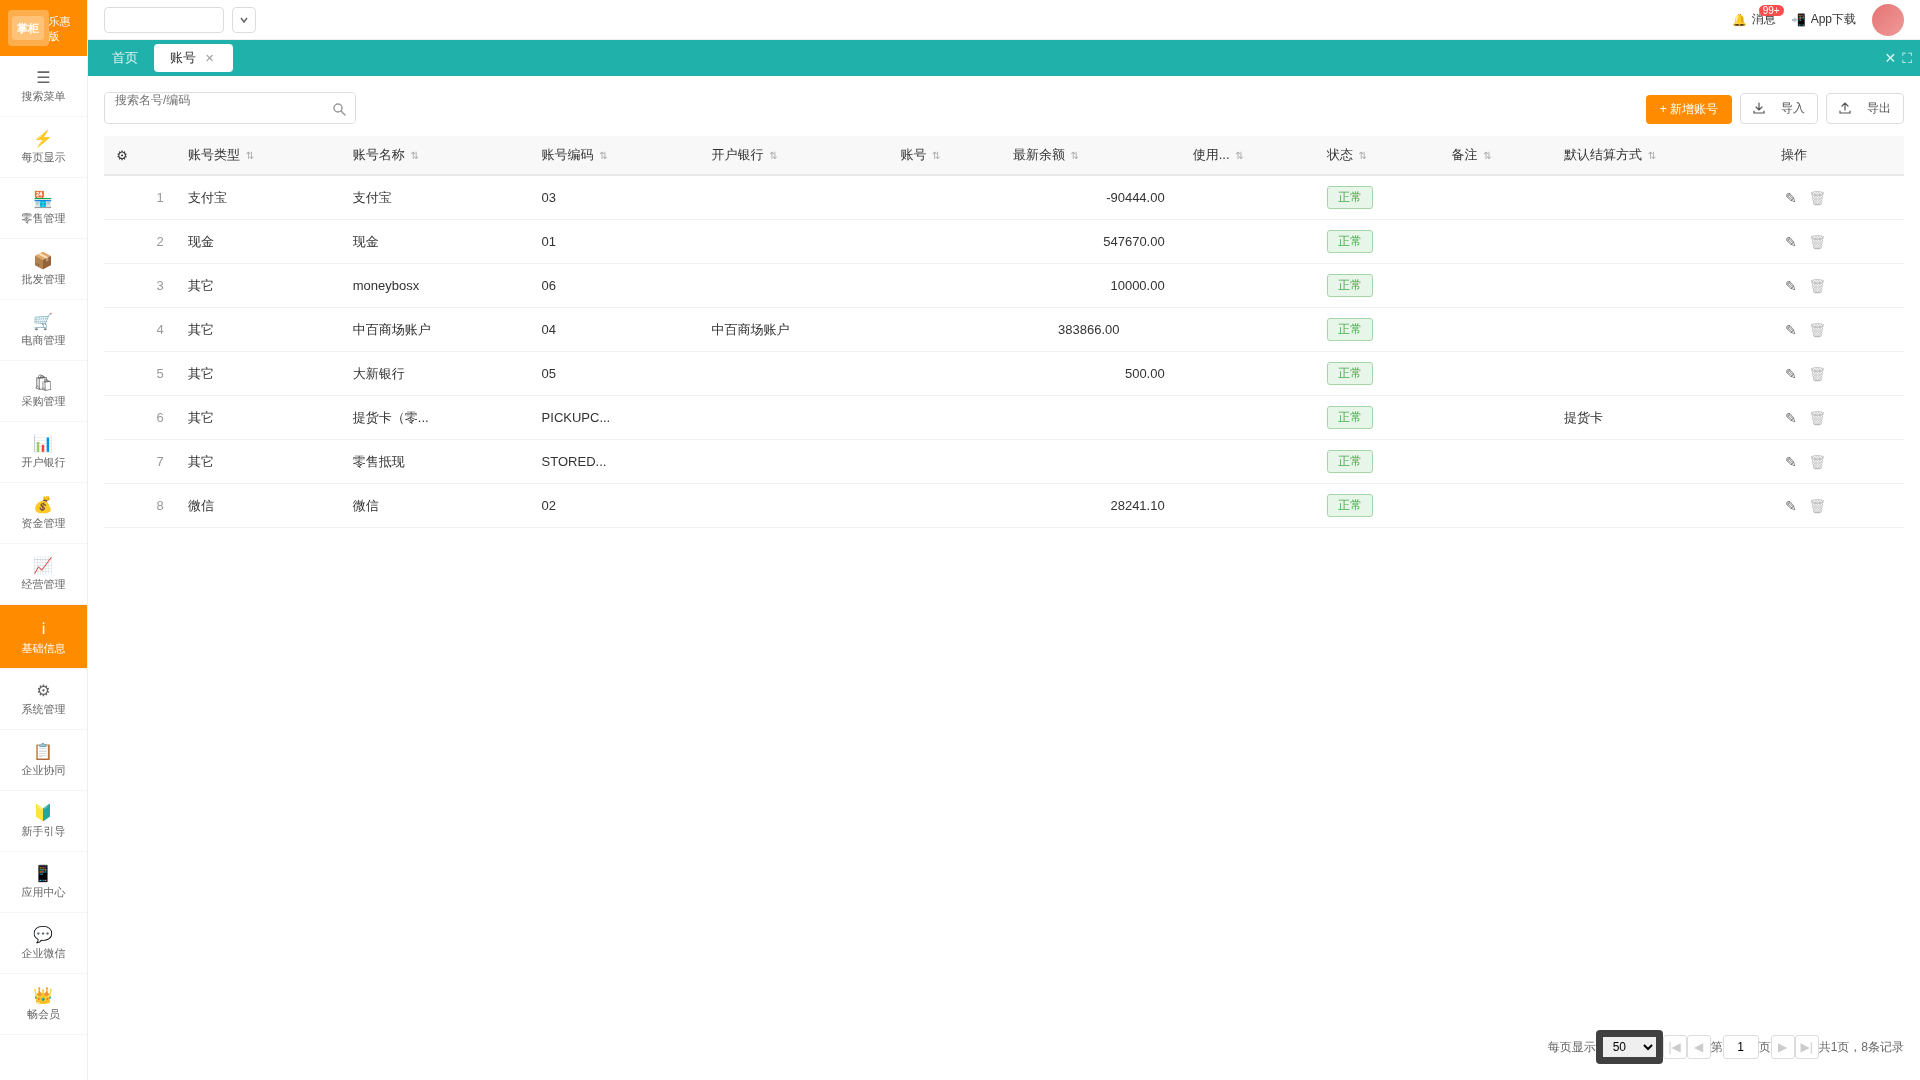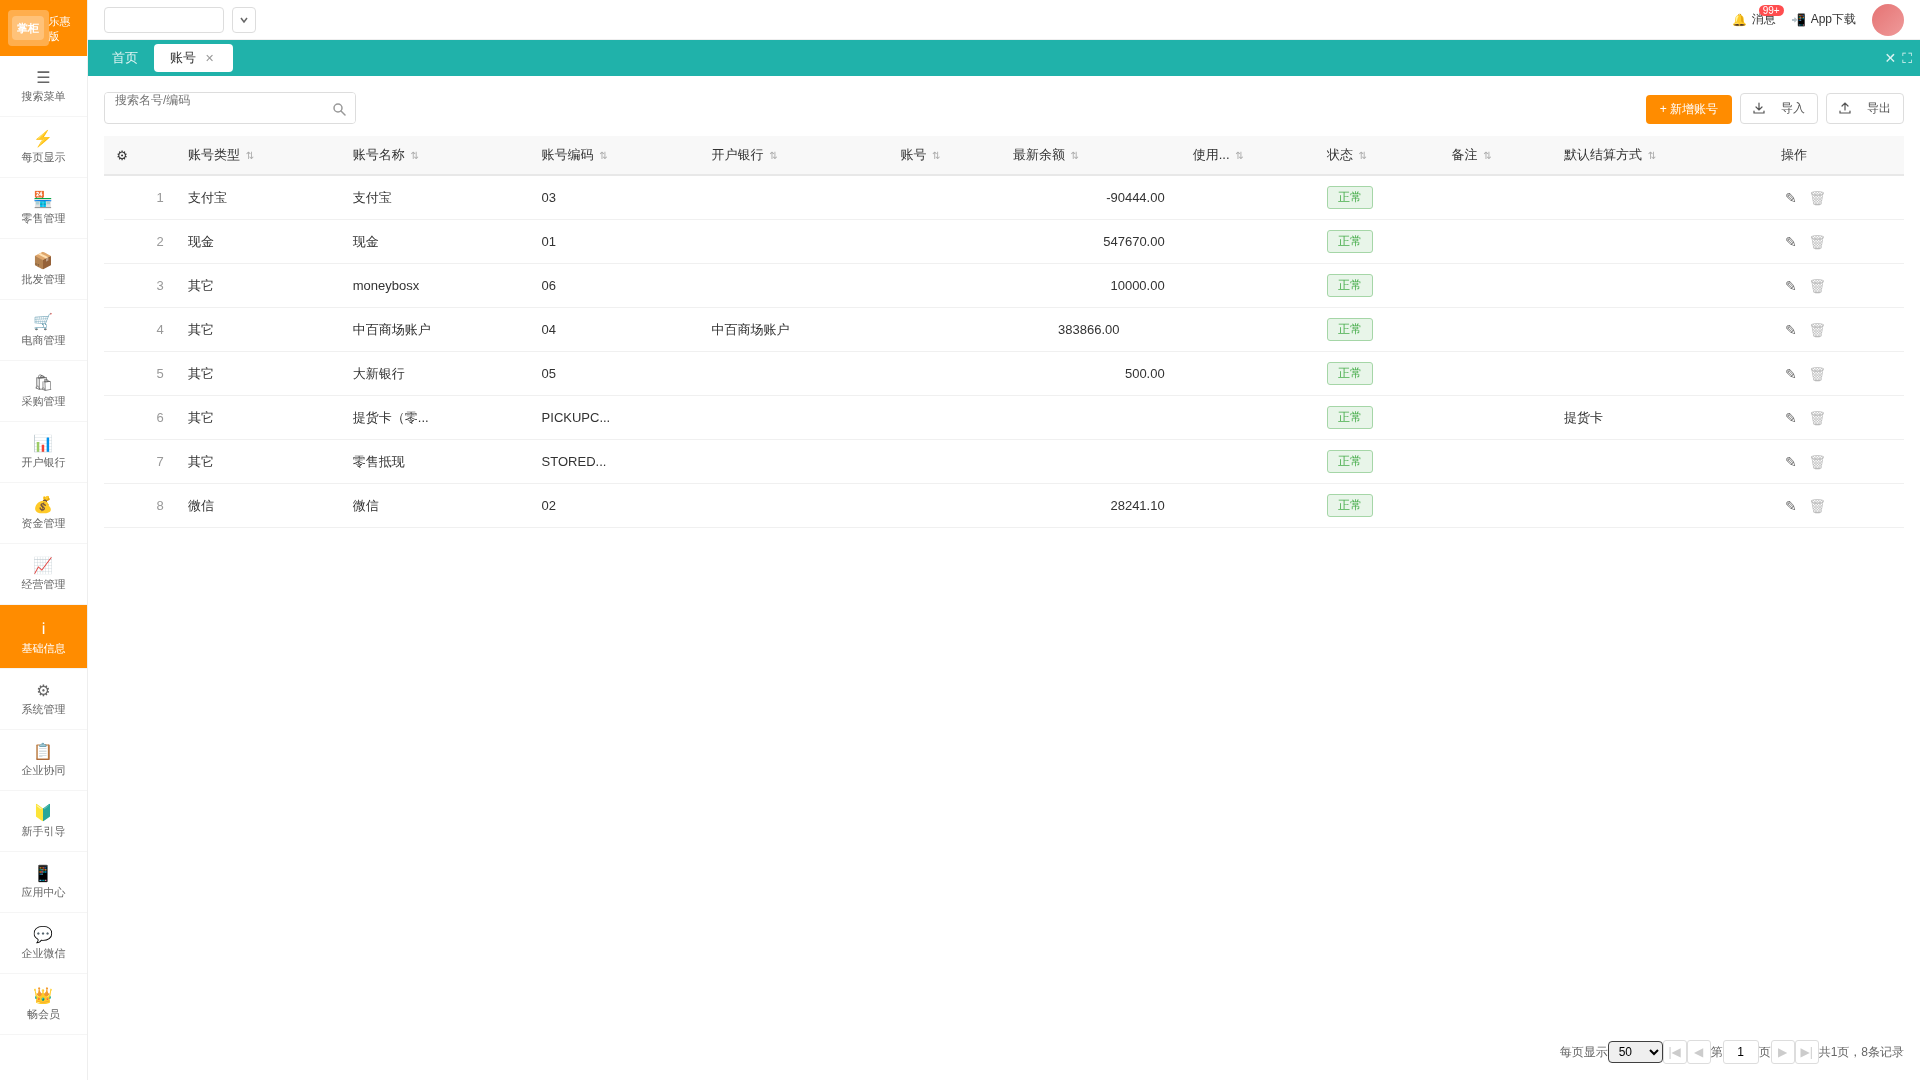--- a/index.html
+++ b/index.html
@@ -304,21 +304,21 @@
       display: flex;
       align-items: center;
       justify-content: flex-end;
       padding: 12px 0 0;
       gap: 0;
       font-size: 12px;
       color: #666;
       flex-shrink: 0;
     }
     .page-size-select {
-      border: 1px solid #404040;
+      border: 7px solid #404040;
       border-radius: 4px;
       padding: 2px 6px;
       font-size: 12px;
       outline: none;
     }
     .page-btn {
       width: 24px;
       height: 24px;
       border: 1px solid #ddd;
       background: #fff;

